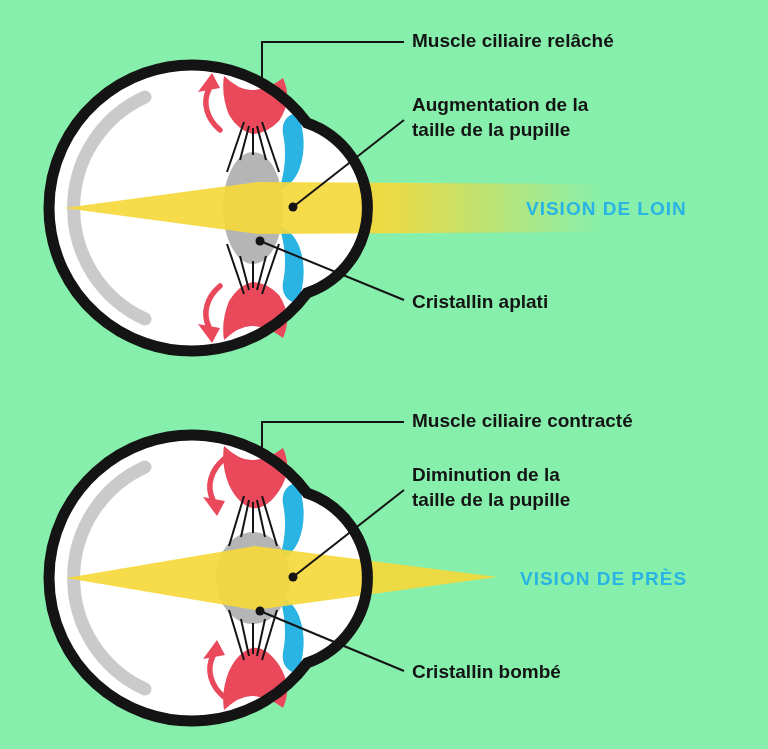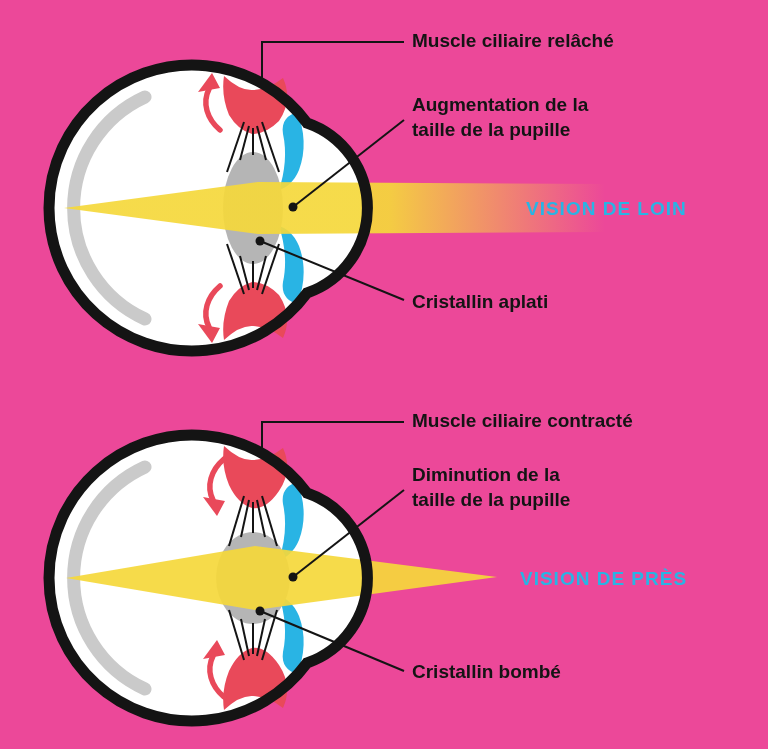--- a/index.html
+++ b/index.html
@@ -1,19 +1,19 @@
 <!DOCTYPE html>
 <html><head>
 <meta charset="utf-8">
 <style>
   html,body{margin:0;padding:0;background:#ffffff;}
   .canvas{
     position:relative;
     width:768px;height:749px;
-    background:#ec4899;
+    background:#86efac;
     font-family:"Liberation Sans","DejaVu Sans",sans-serif;
     overflow:hidden;
   }
   svg text{
     font-family:"Liberation Sans","DejaVu Sans",sans-serif;
     font-weight:700;
   }
   .lbl{font-size:19px;fill:#141414;}
   .vision{font-size:19px;letter-spacing:1px;}
 </style>

